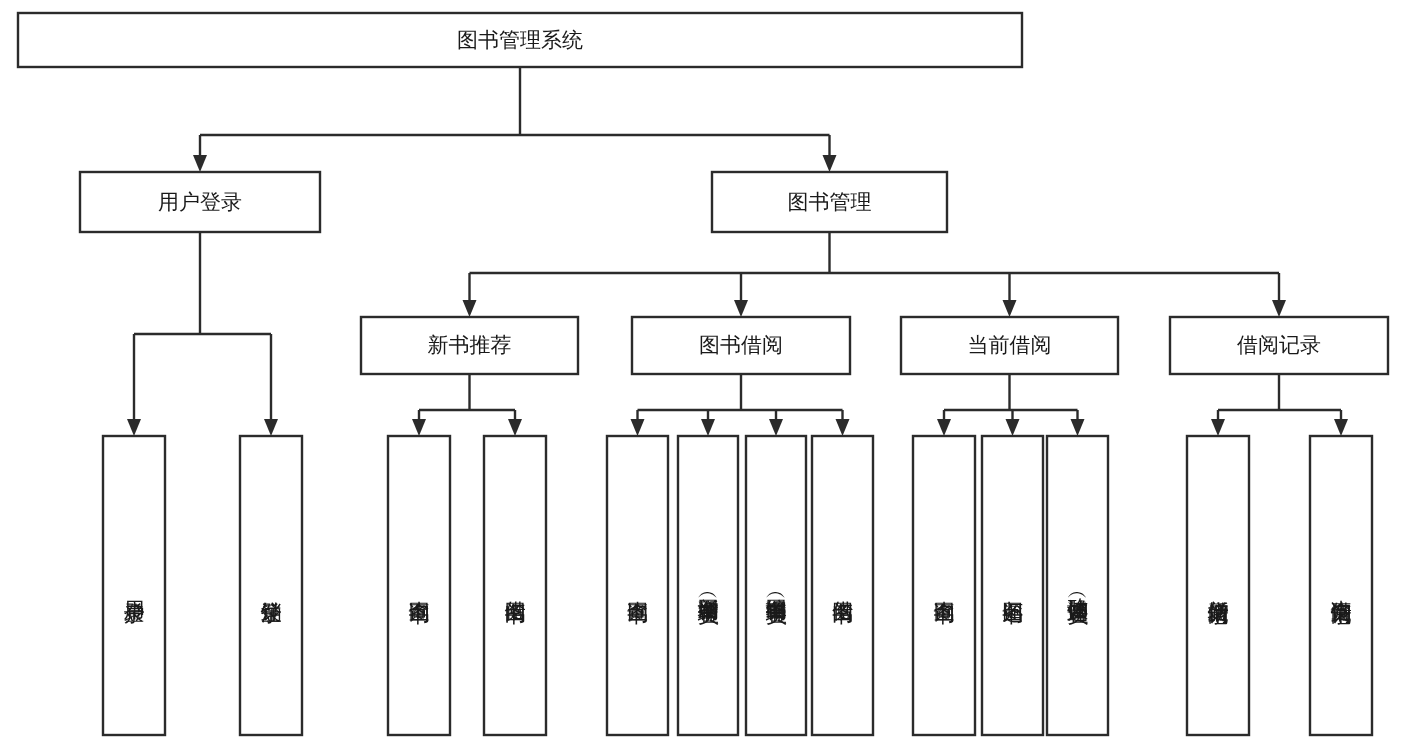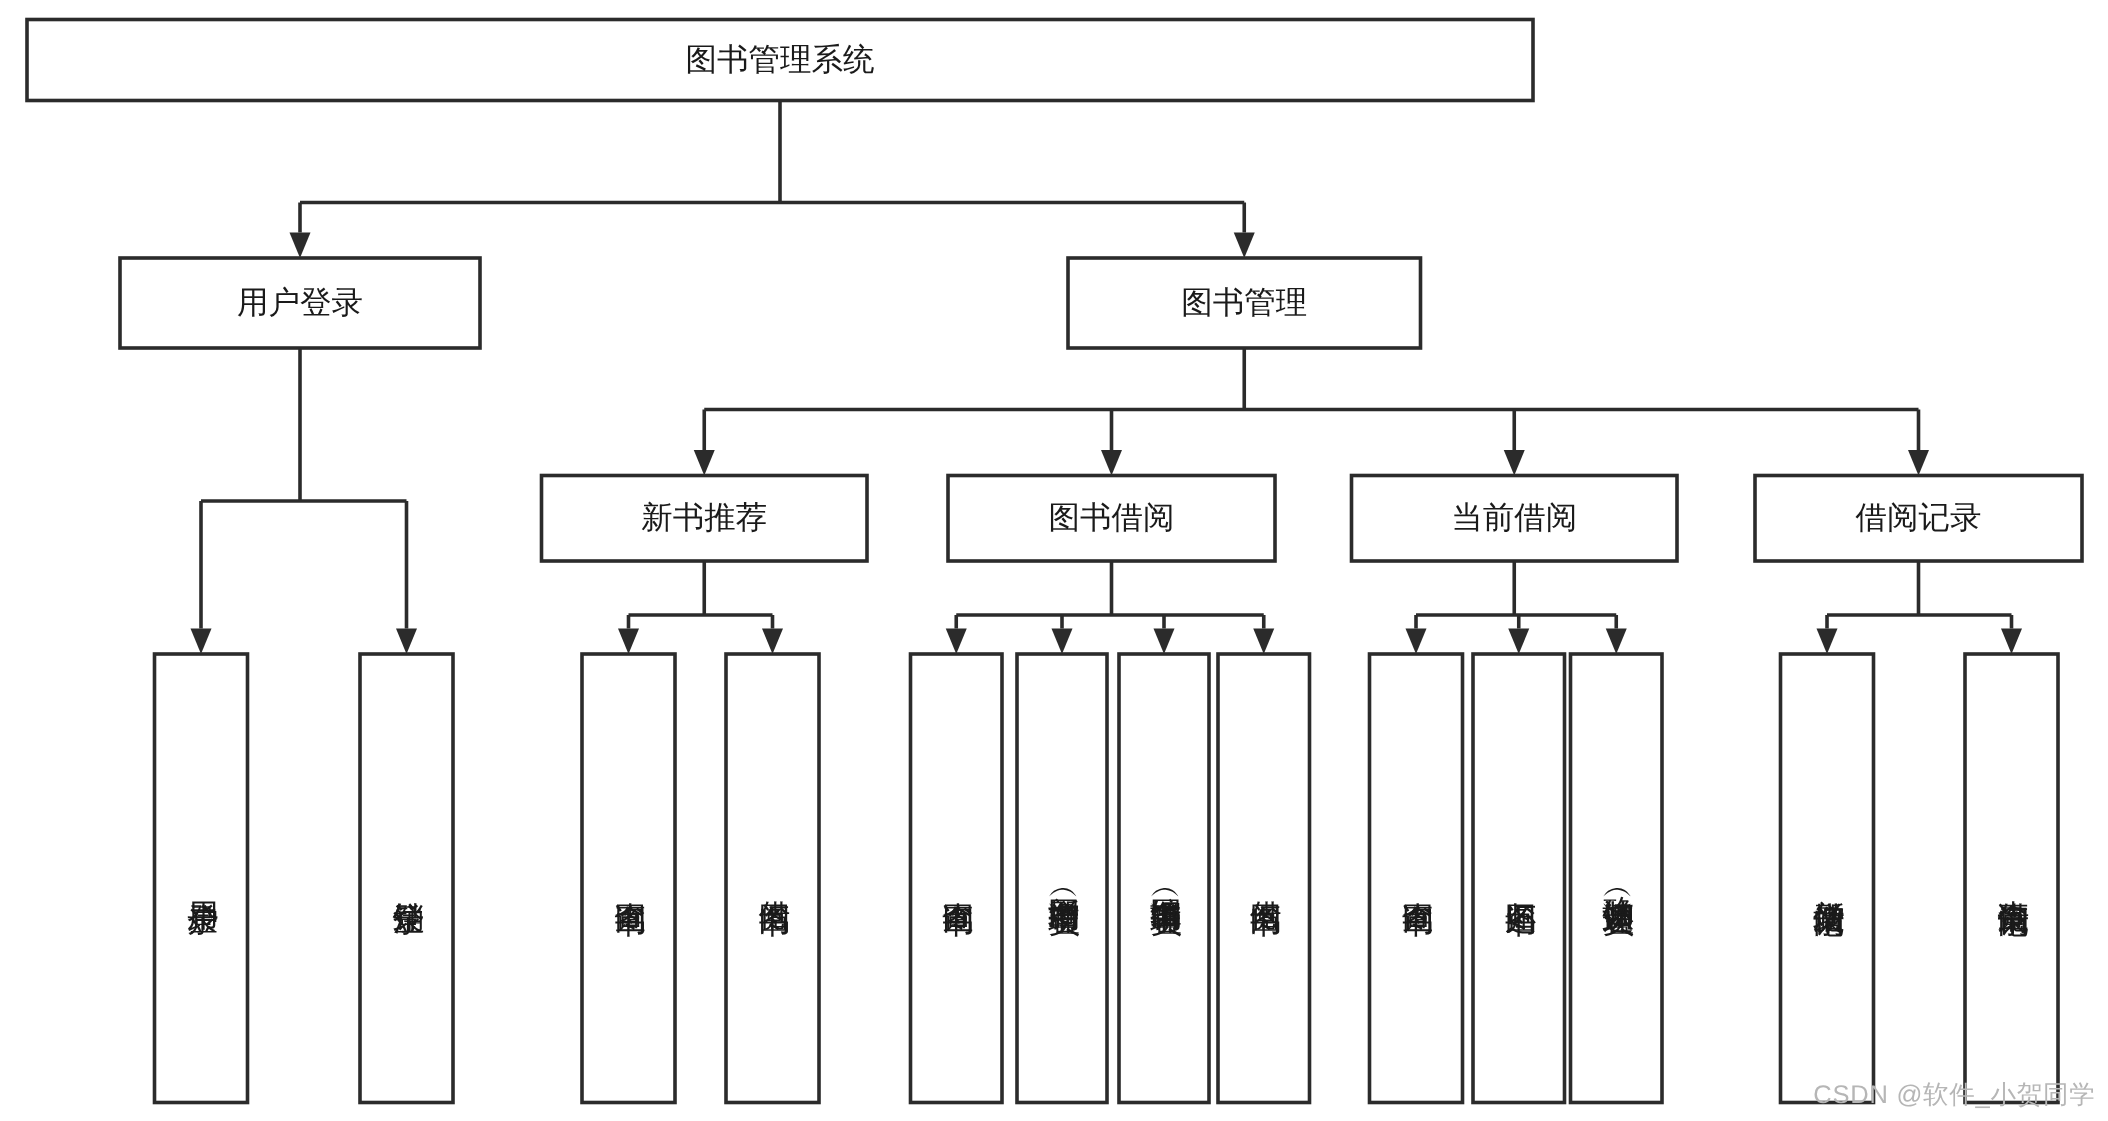--- a/index.html
+++ b/index.html
@@ -176,14 +176,13 @@
       <div class="leaf-label-wrap" style="left: 678px; top: 436px; width: 60px; height: 299px;">新增图书（管理员）</div>
       <div class="leaf-label-wrap" style="left: 746px; top: 436px; width: 60px; height: 299px;">编辑图书（管理员）</div>
       <div class="leaf-label-wrap" style="left: 812px; top: 436px; width: 61px; height: 299px;">借阅图书</div>
       <div class="leaf-label-wrap" style="left: 913px; top: 436px; width: 62px; height: 299px;">查询图书</div>
       <div class="leaf-label-wrap" style="left: 982px; top: 436px; width: 61px; height: 299px;">归还图书</div>
       <div class="leaf-label-wrap" style="left: 1047px; top: 436px; width: 61px; height: 299px;">确认归还（管理员）</div>
       <div class="leaf-label-wrap" style="left: 1187px; top: 436px; width: 62px; height: 299px;">新增借阅记录</div>
       <div class="leaf-label-wrap" style="left: 1310px; top: 436px; width: 62px; height: 299px;">查询借阅记录</div>
     </div>
 
-  <div class="watermark">CSDN @软件_小贺同学</div>
 </div>
 
 </body></html>

